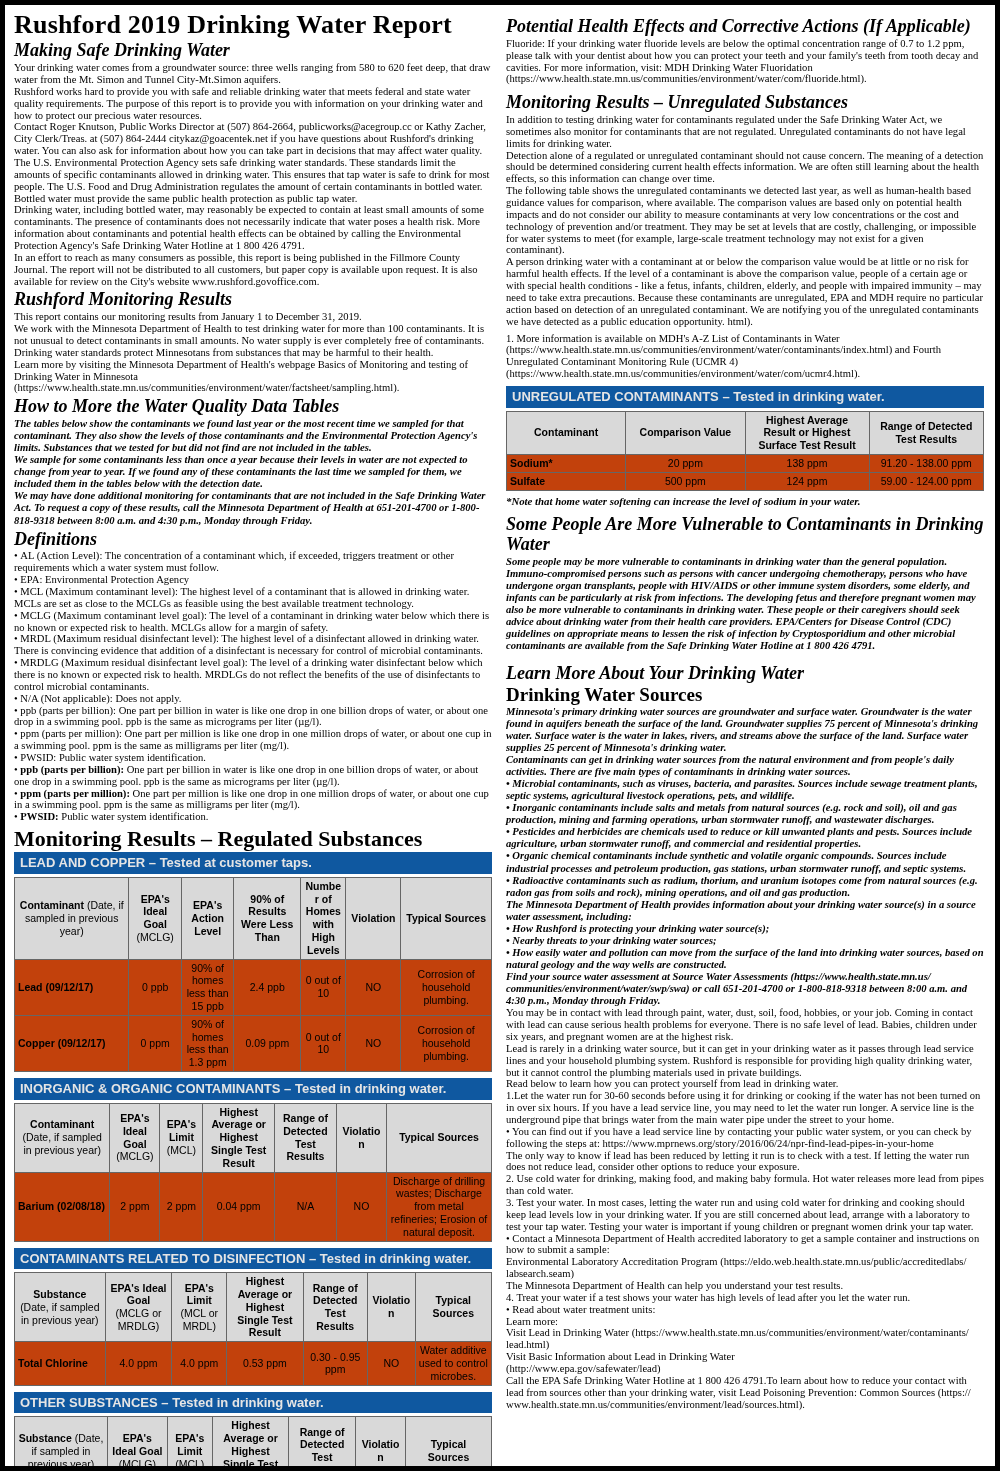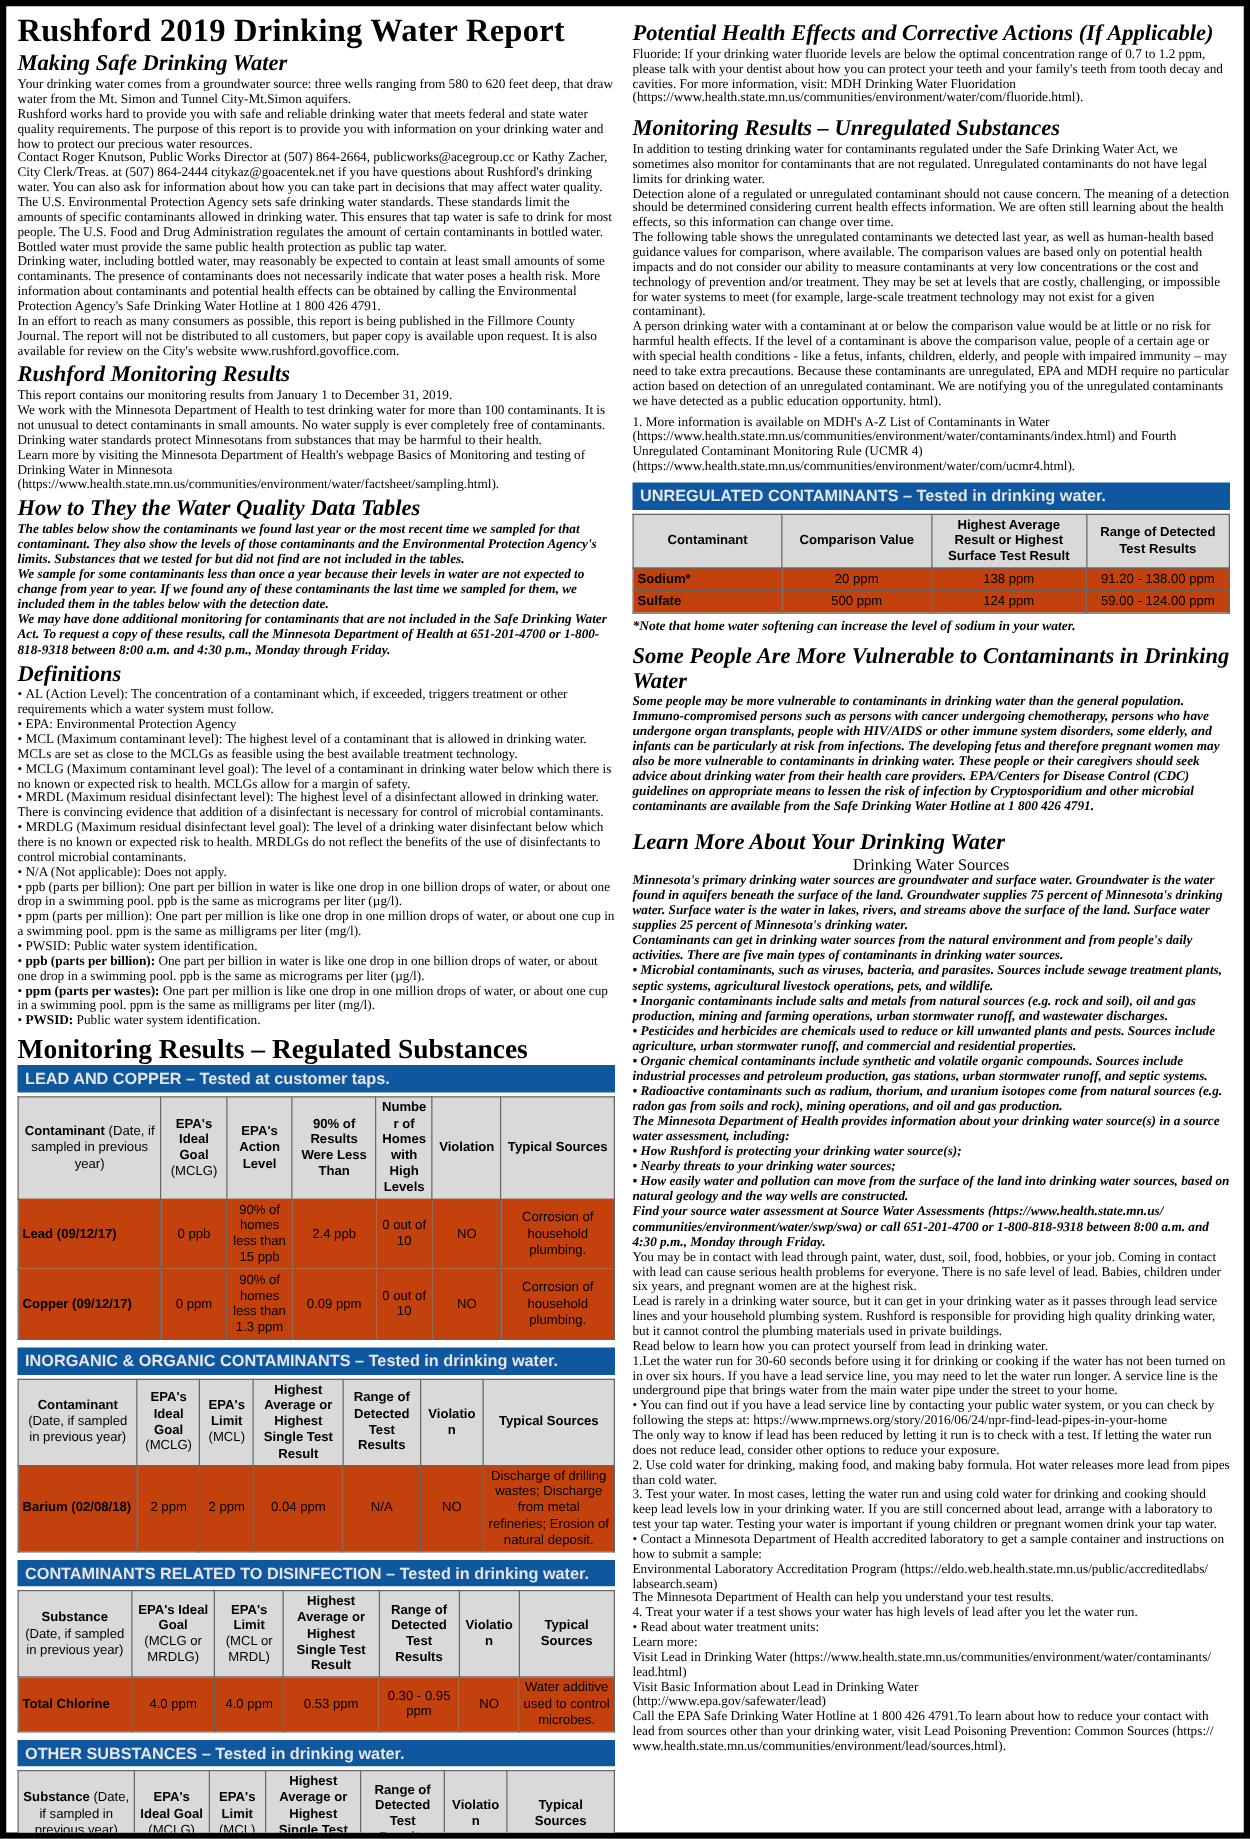--- a/index.html
+++ b/index.html
@@ -6,21 +6,21 @@
   .page{
     position:relative;width:1000px;height:1471px;box-sizing:border-box;
     background:#fff;border:5px solid #000;padding:6px 9px 6px 9px;
     font-family:"Liberation Serif", serif;color:#000;overflow:hidden;
   }
   .columns{display:flex;gap:14px;}
   .col{width:478px;flex:0 0 478px;}
   h1.title{font-size:26px;line-height:1.05;margin:0 0 1px 0;font-weight:bold;letter-spacing:.2px;}
   .h-italic{font-size:18px;line-height:1.1;margin:3px 0 1px 0;font-weight:bold;font-style:italic;}
   .h-big{font-size:22px;line-height:1.05;margin:4px 0 2px 0;font-weight:bold;}
-  .h-sub{font-size:13px;line-height:1.1;margin:0;font-weight:normal;text-align:center;}
+  .h-sub{font-size:19px;line-height:1.1;margin:0;font-weight:bold;}
   .h-sub-i{font-size:15px;line-height:1.1;margin:1px 0 0 0;font-weight:bold;font-style:italic;}
   p.body{font-size:10.6px;line-height:1.12;margin:0;text-align:left;}
   p.bi{font-size:10.6px;line-height:1.14;margin:0;font-weight:bold;font-style:italic;}
   p.note{font-size:10.8px;line-height:1.15;margin:4px 0 0 0;font-weight:bold;font-style:italic;}
   p.def{font-size:10.6px;line-height:1.12;margin:0;}
   p.def::before{content:"\2022\00a0";}
   .term-b{font-weight:bold;}
   .gap{height:5px;}
   .bar{
     background:#0F58A0;color:#e5e5e5;font-family:"Liberation Sans",sans-serif;
@@ -49,38 +49,38 @@
       <p class="body">Contact Roger Knutson, Public Works Director at (507) 864-2664, publicworks@acegroup.cc  or Kathy Zacher, City Clerk/Treas. at (507) 864-2444 citykaz@goacentek.net  if you have questions about Rushford's drinking water. You can also ask for information about how you can take part in decisions that may affect water quality.</p>
       <p class="body">The U.S. Environmental Protection Agency sets safe drinking water standards. These standards limit the amounts of specific contaminants allowed in drinking water. This ensures that tap water is safe to drink for most people. The U.S. Food and Drug Administration regulates the amount of certain contaminants in bottled water. Bottled water must provide the same public health protection as public tap water.</p>
       <p class="body">Drinking water, including bottled water, may reasonably be expected to contain at least small amounts of some contaminants. The presence of contaminants does not necessarily indicate that water poses a health risk. More information about contaminants and potential health effects can be obtained by calling the Environmental Protection Agency's Safe Drinking Water Hotline at 1 800 426 4791.</p>
       <p class="body">In an effort to reach as many consumers as possible, this report is being published in the Fillmore County Journal.  The report will not be distributed to all customers, but paper copy is available upon request.  It is also available for review on the City's website www.rushford.govoffice.com.</p>
 
       <div class="h-italic">Rushford Monitoring Results</div>
       <p class="body">This report contains our monitoring results from January 1 to December 31, 2019.</p>
       <p class="body">We work with the Minnesota Department of Health to test drinking water for more than 100 contaminants. It is not unusual to detect contaminants in small amounts. No water supply is ever completely free of contaminants. Drinking water standards protect Minnesotans from substances that may be harmful to their health.</p>
       <p class="body">Learn more by visiting the Minnesota Department of Health's webpage Basics of Monitoring and testing of Drinking Water in Minnesota (https://www.health.state.mn.us/communities/environment/water/factsheet/sampling.html).</p>
 
-      <div class="h-italic">How to They the Water Quality Data Tables</div>
+      <div class="h-italic">How to More the Water Quality Data Tables</div>
       <p class="bi">The tables below show the contaminants we found last year or the most recent time we sampled for that contaminant. They also show the levels of those contaminants and the Environmental Protection Agency's limits. Substances that we tested for but did not find are not included in the tables.</p>
       <p class="bi">We sample for some contaminants less than once a year because their levels in water are not expected to change from year to year. If we found any of these contaminants the last time we sampled for them, we included them in the tables below with the detection date.</p>
       <p class="bi">We may have done additional monitoring for contaminants that are not included in the Safe Drinking Water Act. To request a copy of these results, call the Minnesota Department of Health at 651-201-4700 or 1-800-818-9318 between 8:00 a.m. and 4:30 p.m., Monday through Friday.</p>
 
       <div class="h-italic">Definitions</div>
       <p class="def"><span class="term-b"></span><span>AL (Action Level): The concentration of a contaminant which, if exceeded, triggers treatment or other requirements which a water system must follow.</span></p>
       <p class="def"><span class="term-b"></span><span>EPA: Environmental Protection Agency</span></p>
       <p class="def"><span class="term-b"></span><span>MCL (Maximum contaminant level): The highest level of a contaminant that is allowed in drinking water. MCLs are set as close to the MCLGs as feasible using the best available treatment technology.</span></p>
       <p class="def"><span class="term-b"></span><span>MCLG (Maximum contaminant level goal): The level of a contaminant in drinking water below which there is no known or expected risk to health. MCLGs allow for a margin of safety.</span></p>
       <p class="def"><span class="term-b"></span><span>MRDL (Maximum residual disinfectant level): The highest level of a disinfectant allowed in drinking water. There is convincing evidence that addition of a disinfectant is necessary for control of microbial contaminants.</span></p>
       <p class="def"><span class="term-b"></span><span>MRDLG (Maximum residual disinfectant level goal): The level of a drinking water disinfectant below which there is no known or expected risk to health. MRDLGs do not reflect the benefits of the use of disinfectants to control microbial contaminants.</span></p>
       <p class="def"><span class="term-b"></span><span>N/A (Not applicable): Does not apply.</span></p>
       <p class="def"><span class="term-b"></span><span>ppb (parts per billion): One part per billion in water is like one drop in one billion drops of water, or about one drop in a swimming pool. ppb is the same as micrograms per liter (µg/l).</span></p>
       <p class="def"><span class="term-b"></span><span>ppm (parts per million): One part per million is like one drop in one million drops of water, or about one cup in a swimming pool. ppm is the same as milligrams per liter (mg/l).</span></p>
       <p class="def"><span class="term-b"></span><span>PWSID: Public water system identification.</span></p>
       <p class="def"><span class="term-b">ppb (parts per billion):</span><span> One part per billion in water is like one drop in one billion drops of water, or about one drop in a swimming pool. ppb is the same as micrograms per liter (µg/l).</span></p>
-      <p class="def"><span class="term-b">ppm (parts per wastes):</span><span> One part per million is like one drop in one million drops of water, or about one cup in a swimming pool. ppm is the same as milligrams per liter (mg/l).</span></p>
+      <p class="def"><span class="term-b">ppm (parts per million):</span><span> One part per million is like one drop in one million drops of water, or about one cup in a swimming pool. ppm is the same as milligrams per liter (mg/l).</span></p>
       <p class="def"><span class="term-b">PWSID:</span><span> Public water system identification.</span></p>
 
       <div class="h-big">Monitoring Results – Regulated Substances</div>
 
       <div class="bar" style="margin-top:2px;">LEAD AND COPPER – Tested at customer taps.</div>
       <table>
         <colgroup>
             <col style="width:24%">
             <col style="width:11%">
             <col style="width:11%">

